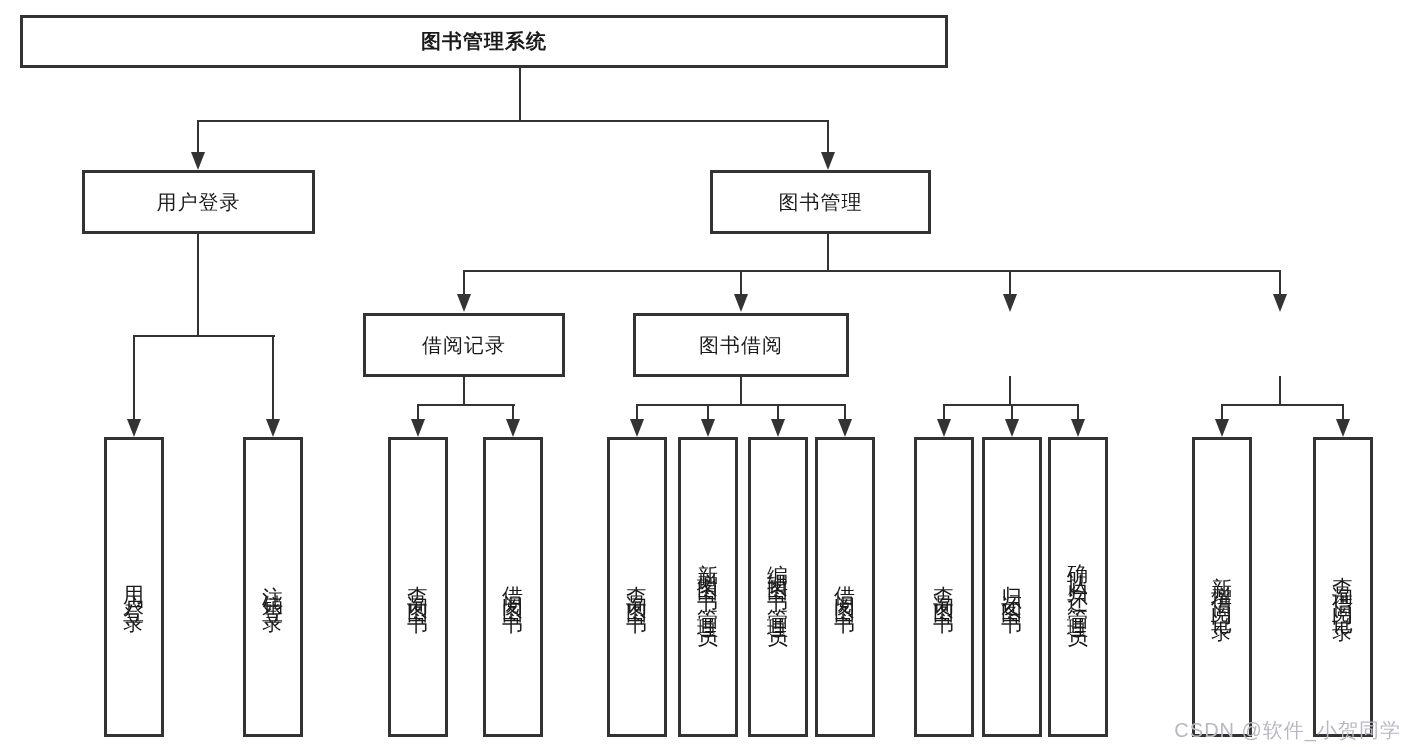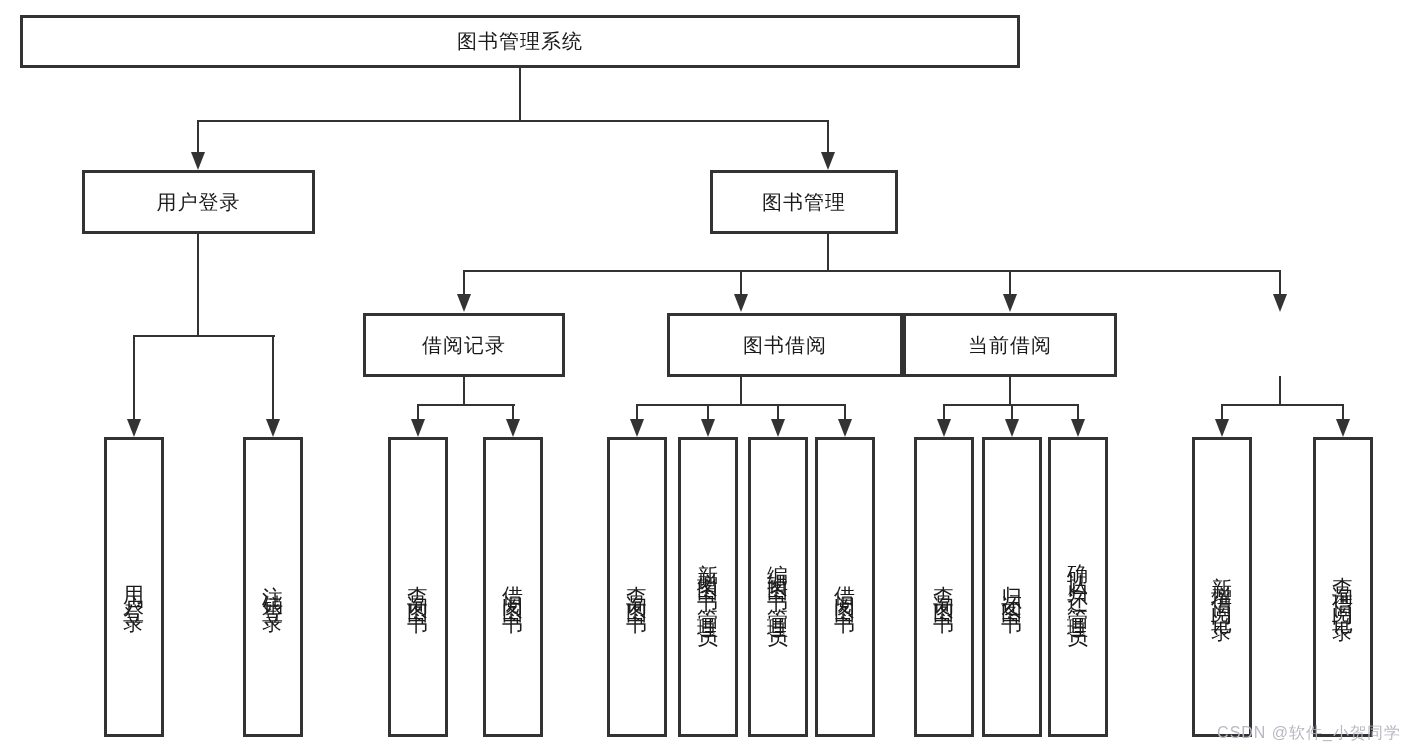--- a/index.html
+++ b/index.html
@@ -16,37 +16,36 @@
     writing-mode:vertical-rl; text-orientation:mixed;
     font-size:21px; letter-spacing:9px; line-height:1; white-space:nowrap;
   }
   .line { position:absolute; background:#333333; }
   .arrow {
     position:absolute; width:0; height:0;
     border-left:7px solid transparent; border-right:7px solid transparent;
     border-top:18px solid #333333;
   }
   .watermark {
-    position:absolute; right:4px; bottom:3px; font-size:16px;
+    position:absolute; right:4px; bottom:3px; font-size:20px;
     color:#b8b8c2; letter-spacing:1px; z-index:10;
   }
 </style>
 </head>
 <body>
 
 <div id="canvas">
 
-  <div class="box" style="left:20px; top:15px; width:1000px; height:53px;">图书管理系统</div>
+  <div class="box" style="left:20px; top:15px; width:928px; height:53px;font-weight:bold;">图书管理系统</div>
 
   <div class="box" style="left:82px; top:170px; width:233px; height:64px;">用户登录</div>
-  <div class="box" style="left:710px; top:170px; width:188px; height:64px;">图书管理</div>
+  <div class="box" style="left:710px; top:170px; width:221px; height:64px;">图书管理</div>
 
   <div class="box" style="left:363px; top:313px; width:202px; height:64px;">借阅记录</div>
-  <div class="box" style="left:633px; top:313px; width:236px; height:64px;margin-left:34px;">图书借阅</div>
-  <div class="box" style="left:903px; top:313px; width:214px; height:64px;">当前借阅</div>
+  <div class="box" style="left:633px; top:313px; width:216px; height:64px;">图书借阅</div>
 
   <div class="box leaf" style="left:104px; top:437px; width:60px; height:300px;">用户登录</div>
   <div class="box leaf" style="left:243px; top:437px; width:60px; height:300px;">注销登录</div>
 
   <div class="box leaf" style="left:388px; top:437px; width:60px; height:300px;">查询图书</div>
   <div class="box leaf" style="left:483px; top:437px; width:60px; height:300px;">借阅图书</div>
 
   <div class="box leaf" style="left:607px; top:437px; width:60px; height:300px;">查询图书</div>
   <div class="box leaf" style="left:678px; top:437px; width:60px; height:300px;">新增图书（管理员）</div>
   <div class="box leaf" style="left:748px; top:437px; width:60px; height:300px;">编辑图书（管理员）</div>

